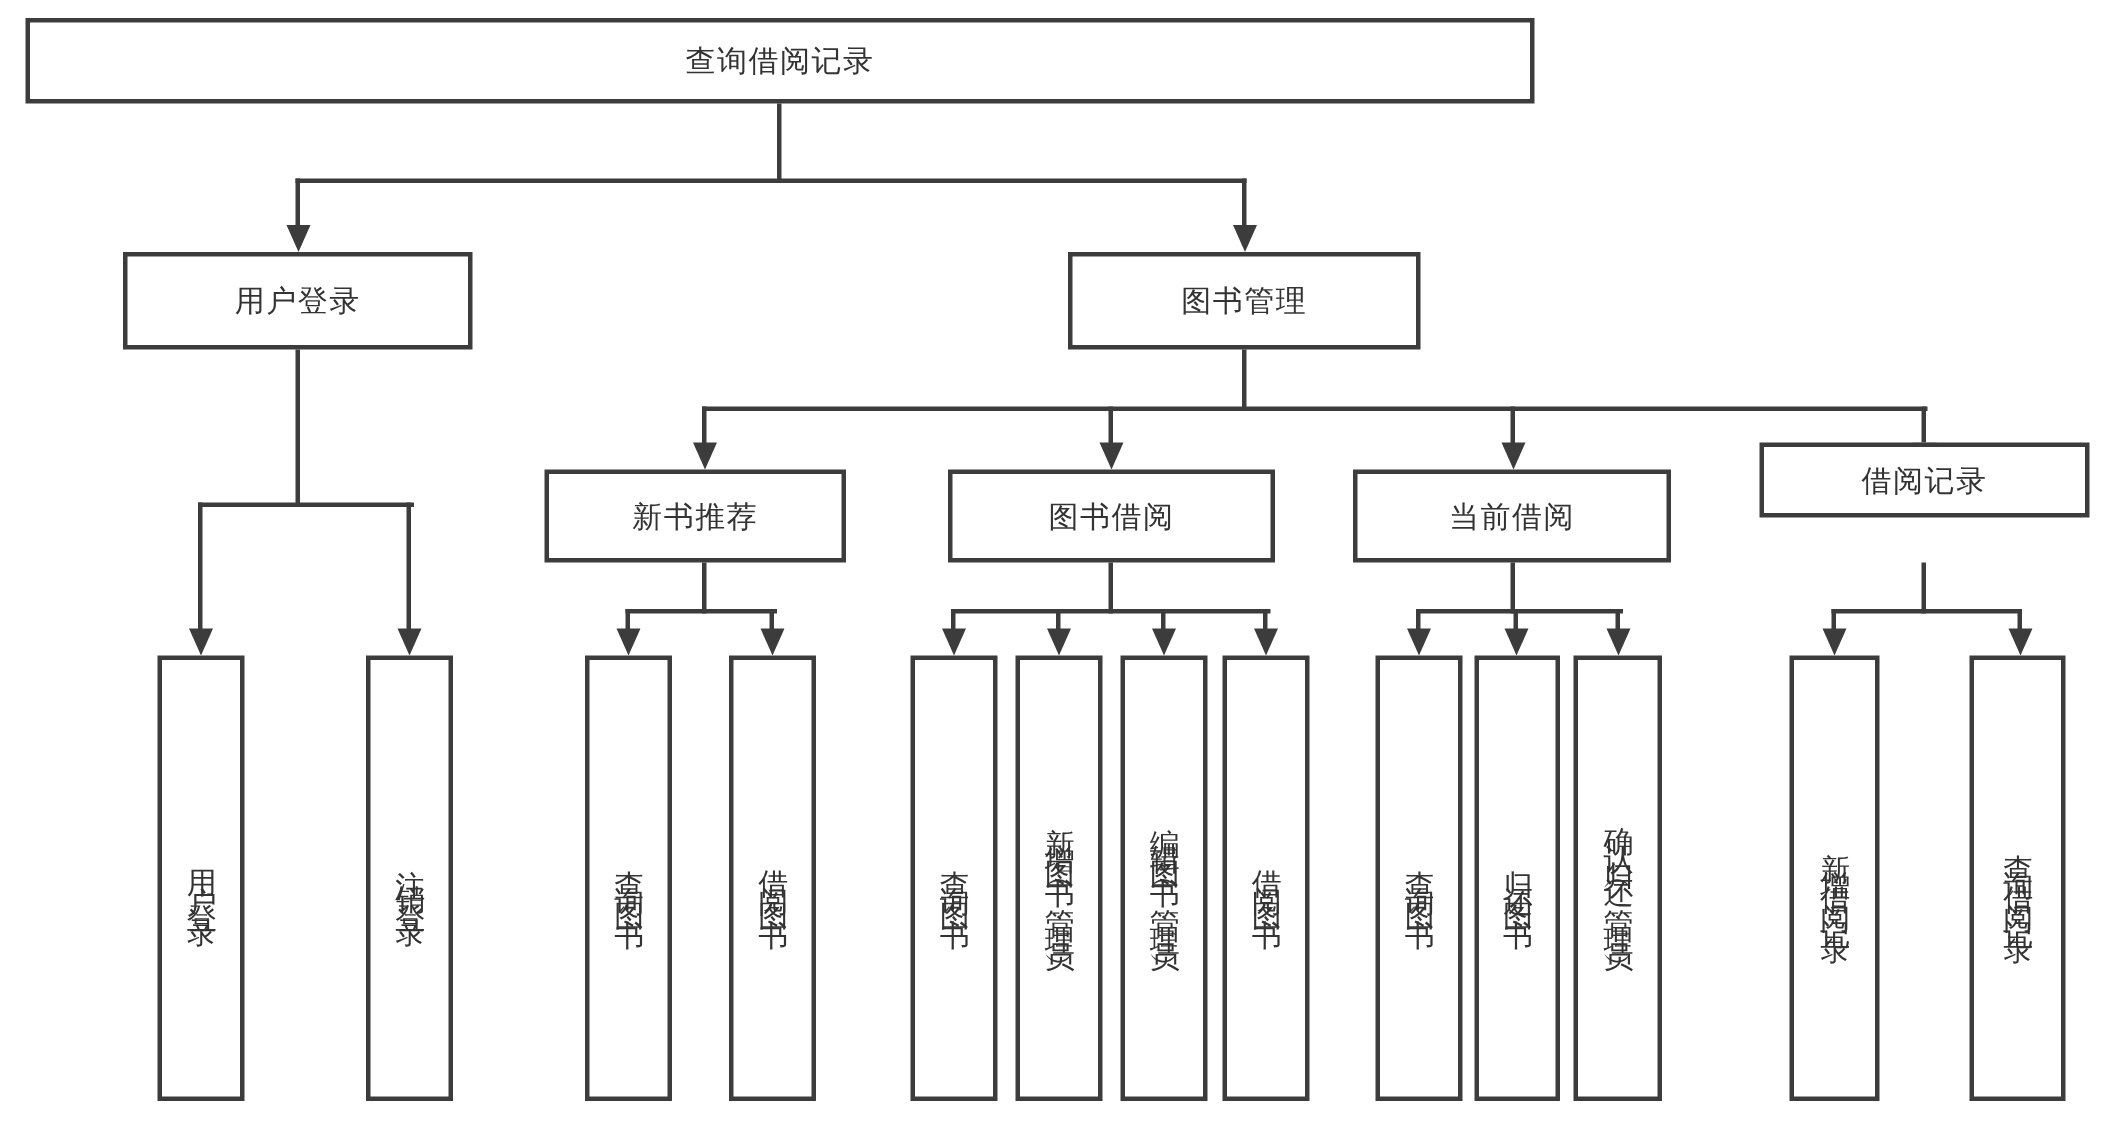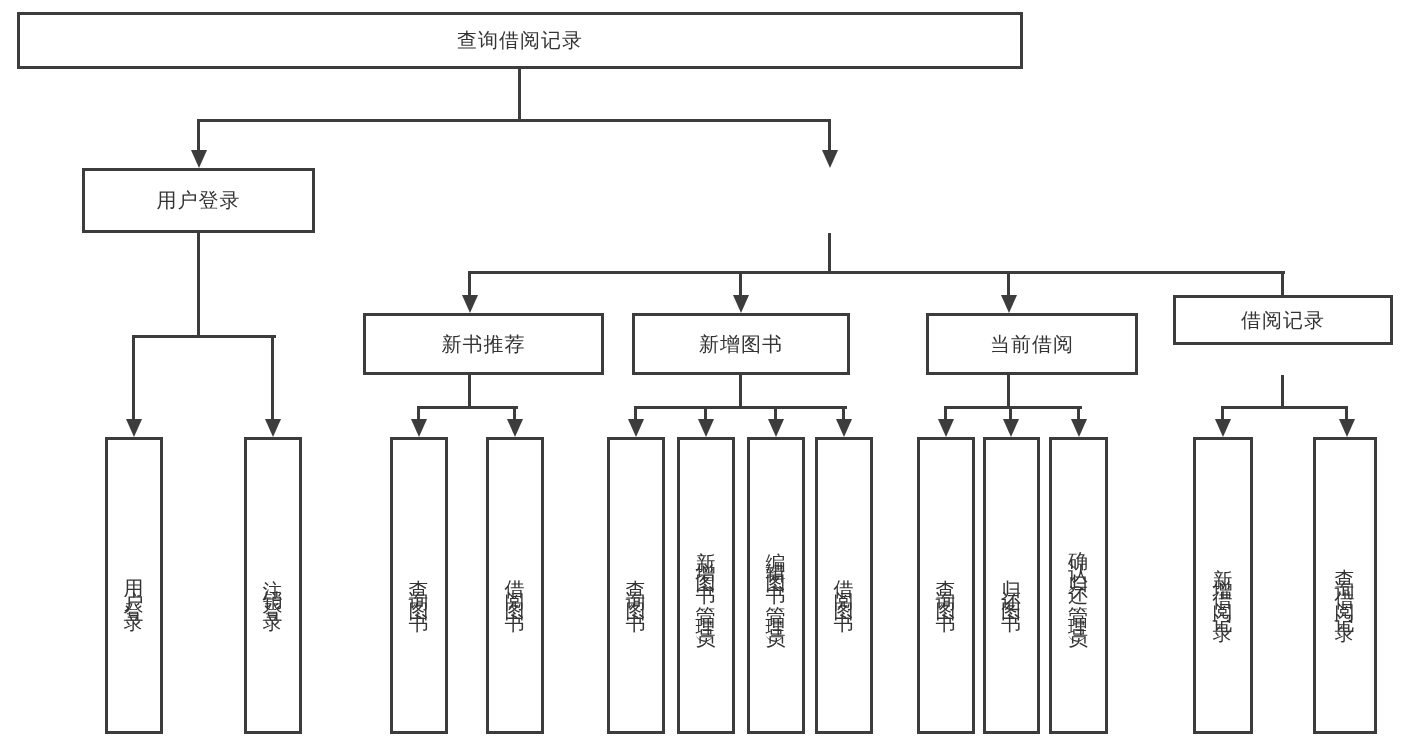--- a/index.html
+++ b/index.html
@@ -70,20 +70,23 @@
     <div class="ln" style="left:197px; top:119px; width:3px; height:32px;"></div>
     <div class="ah" style="left:191px; top:150px;"></div>
     <div class="ln" style="left:828px; top:119px; width:3px; height:32px;"></div>
     <div class="ah" style="left:822px; top:150px;"></div>
   </div>
 
   <div class="box" style="left:82px; top:168px; width:233px; height:65px;">
     <span class="h-label">用户登录</span>
   </div>
 
+  <div class="box" style="left:712px; top:168px; width:235px; height:65px;">
+    <span class="h-label">图书管理</span>
+  </div>
 
   <div class="cg">
     <div class="ln" style="left:197px; top:233px; width:3px; height:105px;"></div>
     <div class="ln" style="left:132px; top:335px; width:144px; height:3px;"></div>
     <div class="ln" style="left:132px; top:335px; width:3px; height:85px;"></div>
     <div class="ah" style="left:126px; top:419px;"></div>
     <div class="ln" style="left:271px; top:335px; width:3px; height:85px;"></div>
     <div class="ah" style="left:265px; top:419px;"></div>
   </div>
 
@@ -93,27 +96,27 @@
     <div class="ln" style="left:468px; top:271px; width:3px; height:25px;"></div>
     <div class="ah" style="left:462px; top:295px;"></div>
     <div class="ln" style="left:739px; top:271px; width:3px; height:25px;"></div>
     <div class="ah" style="left:733px; top:295px;"></div>
     <div class="ln" style="left:1007px; top:271px; width:3px; height:25px;"></div>
     <div class="ah" style="left:1001px; top:295px;"></div>
     <div class="ln" style="left:1281px; top:271px; width:3px; height:25px;"></div>
     <div class="ah" style="left:1275px; top:295px;"></div>
   </div>
 
-  <div class="box" style="left:363px; top:313px; width:241px; height:62px;">
+  <div class="box" style="left:363px; top:313px; width:201px; height:62px;">
     <span class="h-label">新书推荐</span>
   </div>
   <div class="box" style="left:632px; top:313px; width:218px; height:62px;">
-    <span class="h-label">新增图书</span>
-  </div>
-  <div class="box" style="left:902px; top:313px; width:212px; height:62px;margin-left:24px;">
+    <span class="h-label">图书借阅</span>
+  </div>
+  <div class="box" style="left:902px; top:313px; width:212px; height:62px;">
     <span class="h-label">当前借阅</span>
   </div>
   <div class="box" style="left:1173px; top:295px; width:220px; height:50px;font-family:Liberation Mono, monospace;">
     <span class="h-label">借阅记录</span>
   </div>
 
   <div class="cg">
     <div class="ln" style="left:468px; top:375px; width:3px; height:34px;"></div>
     <div class="ln" style="left:417px; top:406px; width:101px; height:3px;"></div>
     <div class="ln" style="left:417px; top:406px; width:3px; height:15px;"></div>

